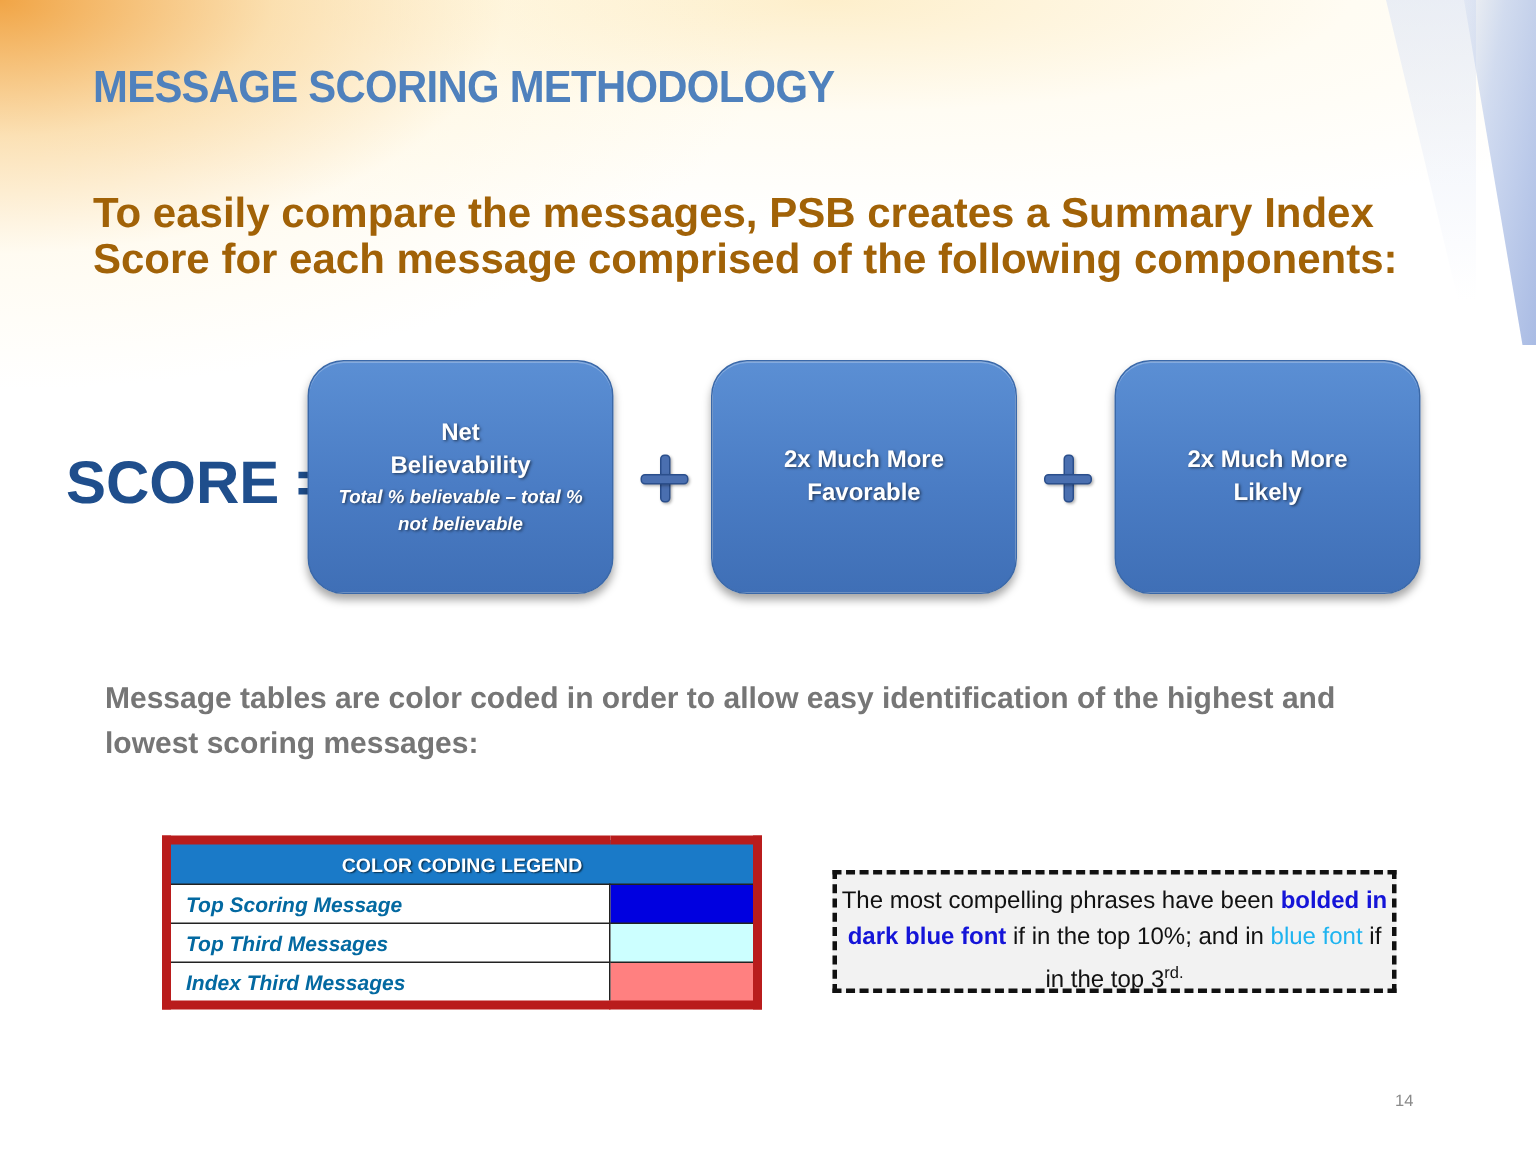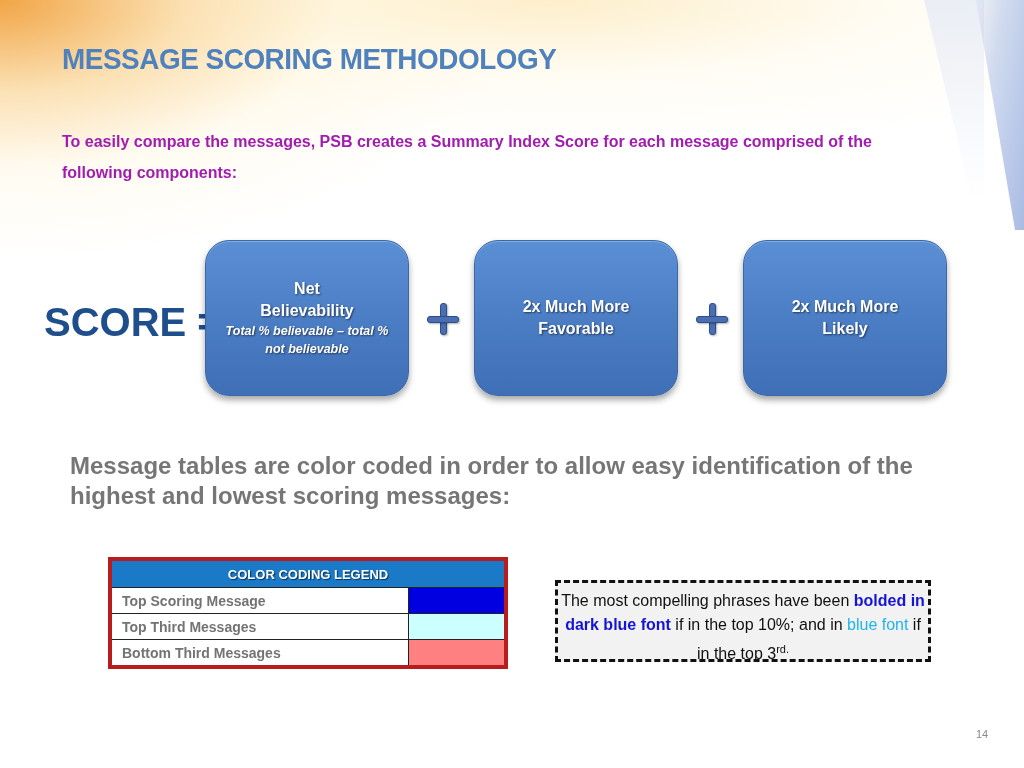--- a/index.html
+++ b/index.html
@@ -25,21 +25,21 @@
     clip-path: polygon(0 0, 100% 0, 100% 100%, 80% 100%);
   }
   .title {
     position: absolute; left: 62px; top: 42px;
     font-size: 30px; font-weight: bold; color: #4f81bd;
     letter-spacing: -0.5px; transform: scaleX(0.93); transform-origin: left;
     white-space: nowrap;
   }
   .intro {
     position: absolute; left: 62px; top: 126px; width: 880px;
-    font-size: 16px; font-weight: bold; color: #a21caf; line-height: 31px;
+    font-size: 28px; font-weight: bold; color: #a16207; line-height: 31px;
   }
   .score-label {
     position: absolute; left: 44px; top: 300px;
     font-size: 40px; font-weight: bold; color: #1f4e8c; white-space: nowrap;
   }
   .card {
     position: absolute; top: 240px; width: 204px; height: 156px;
     border-radius: 24px;
     background: linear-gradient(180deg, #5b8fd4 0%, #4a7cc4 55%, #3f6fb6 100%);
     border: 1px solid #3a68a8;
@@ -56,48 +56,48 @@
   }
   .plus::before, .plus::after {
     content: ""; position: absolute; background: #4a6fb0;
     border: 1px solid #2b4f8c; border-radius: 3px;
     box-shadow: 1px 1px 2px rgba(0,0,0,0.3);
   }
   .plus::before { left: 13px; top: 0; width: 5px; height: 30px; }
   .plus::after { left: 0; top: 13px; width: 30px; height: 5px; }
   .para2 {
     position: absolute; left: 70px; top: 451px; width: 880px;
-    font-size: 24px; font-weight: bold; color: #767676; line-height: 30px;
+    font-size: 20px; font-weight: bold; color: #767676; line-height: 30px;
   }
   table.legend {
     position: absolute; left: 108px; top: 557px; width: 400px;
-    border-collapse: collapse; border: 4px solid #b91c1c;
+    border-collapse: collapse; border: 6px solid #b91c1c;
     font-family: "Liberation Sans", sans-serif;
   }
   table.legend th {
     background: #1a7ac8; color: #fff; font-size: 13px; font-weight: bold;
     height: 24px; text-align: center; border: 1px solid #222;
     text-shadow: 1px 1px 1px rgba(0,0,0,0.6);
   }
   table.legend td {
-    height: 25px; font-size: 14px; font-weight: bold; color: #737373;
-    border: 1px solid #222; padding: 0 0 0 10px; background: #fff;
+    height: 25px; font-size: 14px; font-weight: bold; color: #0369a1;
+    border: 1px solid #222; padding: 0 0 0 10px; background: #fff; font-style: italic;
   }
   table.legend td.swatch { width: 95px; padding: 0; }
   .note {
     position: absolute; left: 555px; top: 580px; width: 376px; height: 82px;
     border: 3px dashed #111; background: #f2f2f2; box-sizing: border-box;
     text-align: center; font-size: 16px; color: #111; line-height: 24px;
     padding-top: 6px;
   }
   .note .dark { color: #1414d8; font-weight: bold; }
   .note .light { color: #1eb4f0; font-weight: normal; }
   .note sup { font-size: 11px; }
   .page-num {
-    position: absolute; left: 976px; top: 728px;
+    position: absolute; left: 930px; top: 728px;
     font-size: 11px; color: #8a8a8a;
   }
 </style>
 </head>
 <body>
 
 <div class="bg-warm"></div>
 <div class="bg-blue2"></div>
 <div class="bg-blue"></div>
 
@@ -137,21 +137,21 @@
   <tbody>
     <tr>
       <td>Top Scoring Message</td>
       <td class="swatch" style="background:#0000e0;"></td>
     </tr>
     <tr>
       <td>Top Third Messages</td>
       <td class="swatch" style="background:#ccffff;"></td>
     </tr>
     <tr>
-      <td>Bottom Third Messages</td>
+      <td>Index Third Messages</td>
       <td class="swatch" style="background:#ff8080;"></td>
     </tr>
   </tbody>
 </table>
 
 <div class="note"><span>The most compelling phrases have been </span><span class="dark">bolded in dark blue font</span><span> if in the top 10%; and in </span><span class="light">blue font</span><span> if in the top 3</span><sup>rd.</sup></div>
 
 <div class="page-num">14</div>
 
 </body></html>

